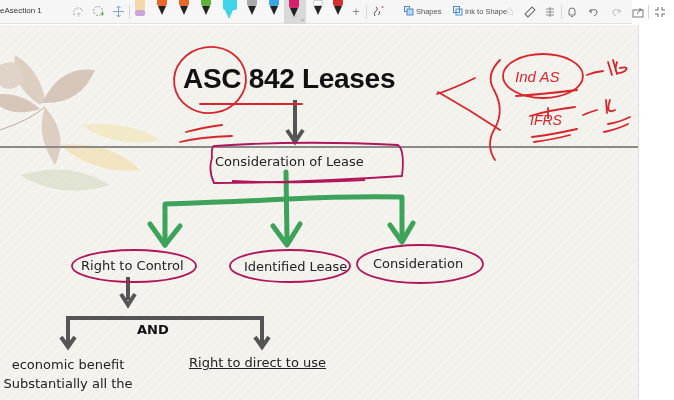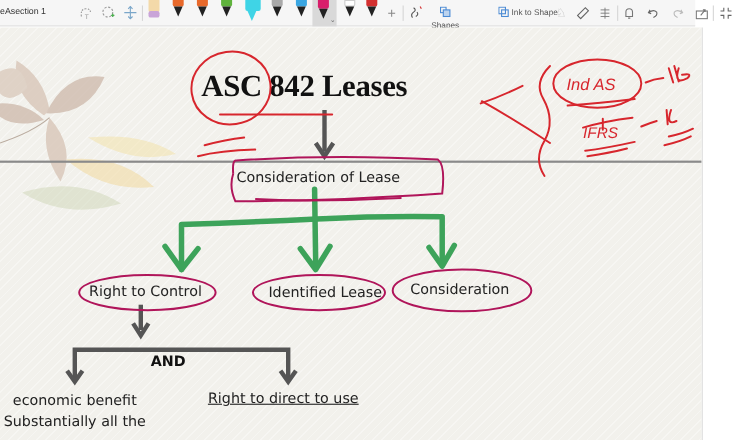--- a/index.html
+++ b/index.html
@@ -13,21 +13,21 @@
     .pen .tip { position: absolute; left: 2px; top: 11px; width: 0; height: 0; border-left: 4px solid transparent; border-right: 4px solid transparent; border-top: 9px solid #222; }
     .pen-sel { position: absolute; top: 0; width: 22px; height: 24px; background: #d9d9d9; }
     .sep { position: absolute; top: 5px; width: 1px; height: 14px; background: #d6d6d6; }
 
     .canvas { position: absolute; left: 0; top: 25px; width: 638px; height: 375px; background: #f2f1ec; overflow: hidden;
       background-image: repeating-linear-gradient(135deg, rgba(255,255,255,0.35) 0 1px, transparent 1px 6px); }
     .right-pane { position: absolute; left: 638px; top: 25px; width: 36px; height: 375px; background: #ffffff; border-left: 1px solid #e0e0e0; }
 
     .divider { position: absolute; left: 0; top: 121px; width: 638px; height: 1.5px; background: #8a8a8a; }
 
-    .title { position: absolute; left: 183px; top: 38px; font-family: Liberation Serif, serif; font-weight: bold; font-size: 28px; color: #111; letter-spacing: -0.3px; }
+    .title { position: absolute; left: 183px; top: 38px; font-family: Liberation Sans, sans-serif; font-weight: bold; font-size: 28px; color: #111; letter-spacing: -0.3px; }
     .node { position: absolute; font-family: "DejaVu Sans", sans-serif; font-size: 13px; color: #222; white-space: nowrap; }
     .and { position: absolute; left: 137px; top: 297px; font-family: "DejaVu Sans", sans-serif; font-weight: bold; font-size: 13px; color: #111; }
     .multi { position: absolute; font-family: "DejaVu Sans", sans-serif; font-size: 13px; color: #222; text-align: center; line-height: 19px; }
 
     svg.overlay { position: absolute; left: 0; top: 0; width: 674px; height: 400px; pointer-events: none; }
   </style>
 </head>
 <body>
 
 <div class="toolbar">
@@ -98,21 +98,21 @@
     </span>
 
   <span class="tb-icon" style="left:348px;font-size:13px;">+</span>
   <span class="sep" style="left:366px;"></span>
   <span class="tb-icon" style="left:370px;">
     <svg width="13" height="13" viewBox="0 0 13 13">
         <path d="M3 11 Q1 8 4 6 Q7 4 4 2 M6 10 Q9 8 7 6" fill="none" stroke="#555" stroke-width="1"></path>
         <path d="M10 1 l1 2" stroke="#d32f2f" stroke-width="1"></path>
       </svg>
   </span>
-  <span class="tb-label" style="left:392px;flex-direction:column;">
+  <span class="tb-label" style="left:404px;">
     <svg width="10" height="10" viewBox="0 0 10 10">
         <rect x="0.5" y="0.5" width="5" height="5" fill="none" stroke="#4a8ad4"></rect>
         <rect x="3" y="3" width="6" height="6" fill="#bcd3ee" stroke="#4a8ad4"></rect>
       </svg>
     <span>Shapes</span>
   </span>
   <span class="tb-label" style="left:453px;">
     <svg width="10" height="10" viewBox="0 0 10 10">
         <rect x="0.5" y="0.5" width="6" height="6" fill="none" stroke="#4a8ad4"></rect>
         <rect x="3" y="3" width="6" height="6" fill="none" stroke="#4a8ad4"></rect>

